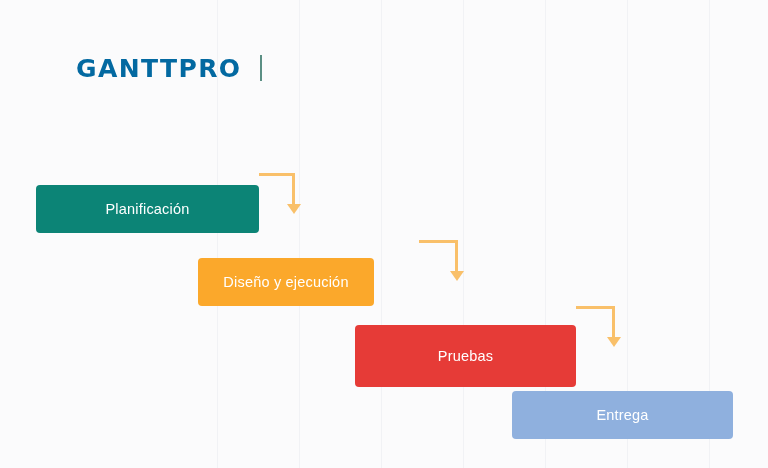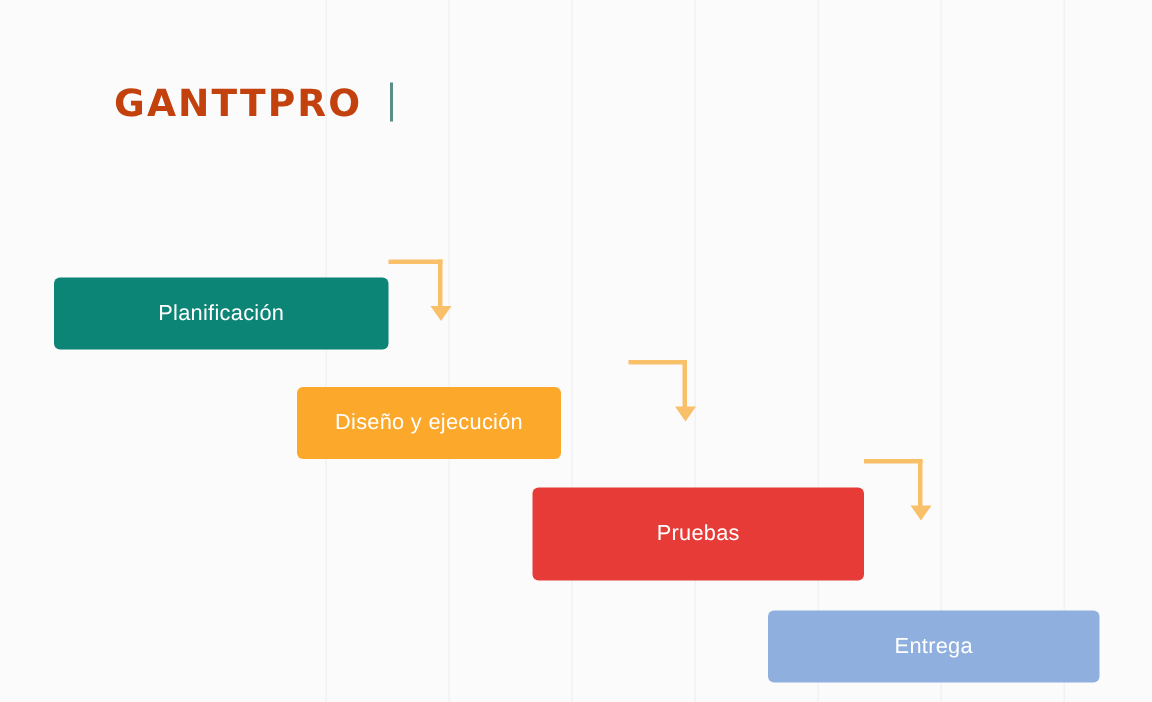--- a/index.html
+++ b/index.html
@@ -46,21 +46,21 @@
     z-index: 5;
     display: flex;
     align-items: center;
     height: 32px;
   }
   .logo {
     font-family: "DejaVu Sans", sans-serif;
     font-size: 25px;
     font-weight: bold;
     letter-spacing: 1.4px;
-    color: #c2410c;
+    color: #0369a1;
     line-height: 1;
     white-space: nowrap;
   }
   .divider {
     width: 2px;
     height: 26px;
     background: #5b8f84;
     margin: 0 16px 0 18px;
   }
   .subtitle {
@@ -152,18 +152,18 @@
       </div>
       <div class="bar" style="left: 36px; top: 141px; width: 223px; height: 48px; background: rgb(12, 132, 118);">
         <span class="bar-label">Planificación</span>
       </div>
       <div class="bar" style="left: 198px; top: 214px; width: 176px; height: 48px; background: rgb(251, 168, 43);">
         <span class="bar-label">Diseño y ejecución</span>
       </div>
       <div class="bar" style="left: 355px; top: 281px; width: 221px; height: 62px; background: rgb(230, 59, 55);">
         <span class="bar-label">Pruebas</span>
       </div>
-      <div class="bar" style="left: 512px; top: 363px; width: 221px; height: 48px; background: rgb(143, 176, 222);">
+      <div class="bar" style="left: 512px; top: 347px; width: 221px; height: 48px; background: rgb(143, 176, 222);">
         <span class="bar-label">Entrega</span>
       </div>
     </div>
 
 </div>
 
 </body></html>

